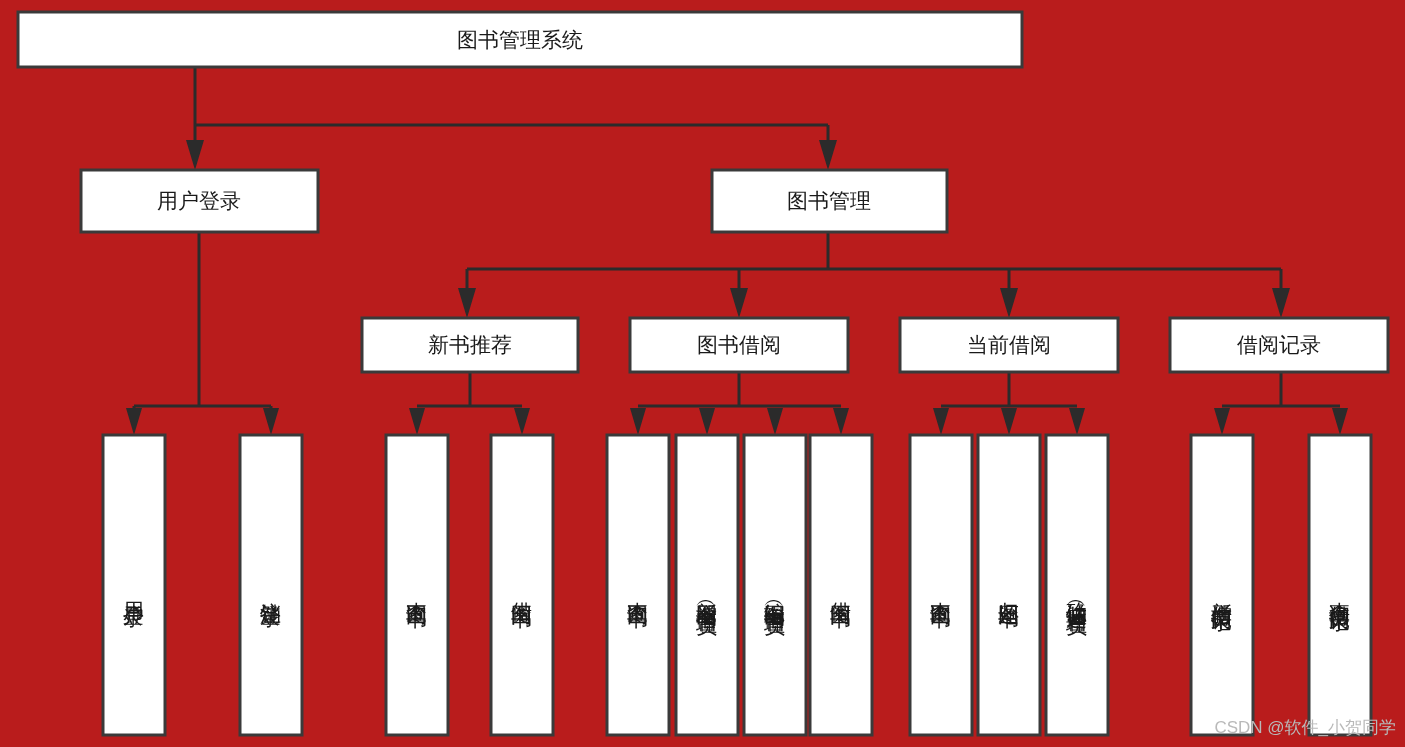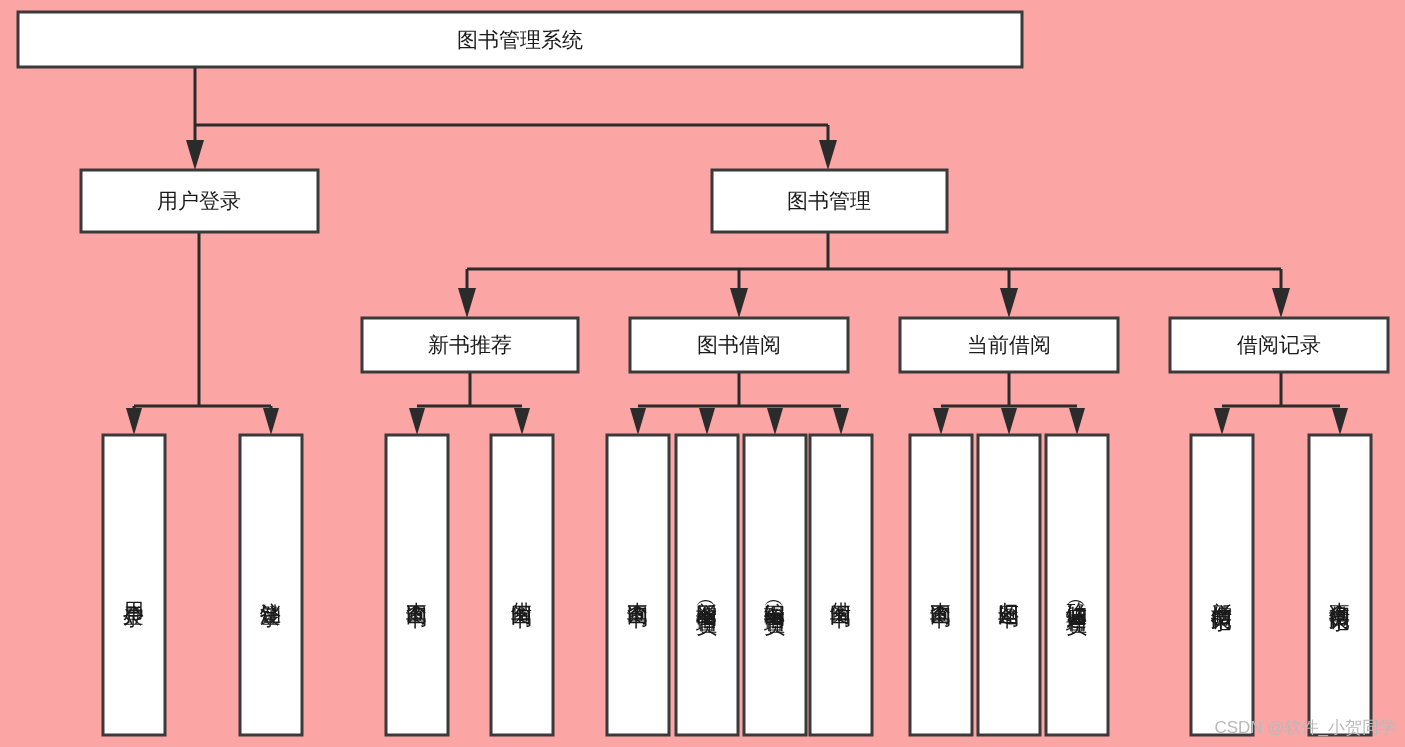--- a/index.html
+++ b/index.html
@@ -7,21 +7,21 @@
     padding: 0;
     background: #ffffff;
   }
   body {
     font-family: "Liberation Sans", "DejaVu Sans", sans-serif;
   }
   #diagram-root {
     position: relative;
     width: 1405px;
     height: 747px;
-    background: #fca5a5;
+    background: #b91c1c;
     overflow: hidden;
   }
   svg.diagram-canvas {
     position: absolute;
     left: 0;
     top: 0;
     width: 1405px;
     height: 747px;
   }
   .node-box {

